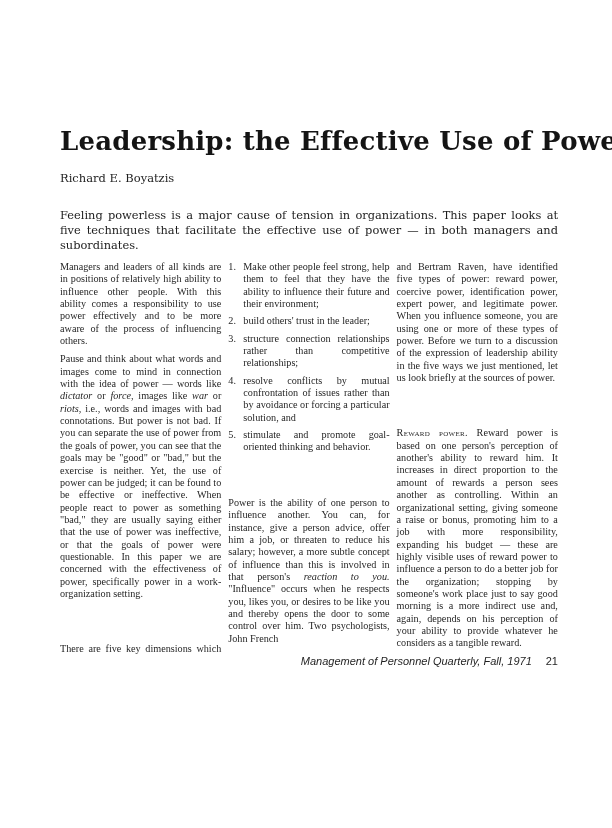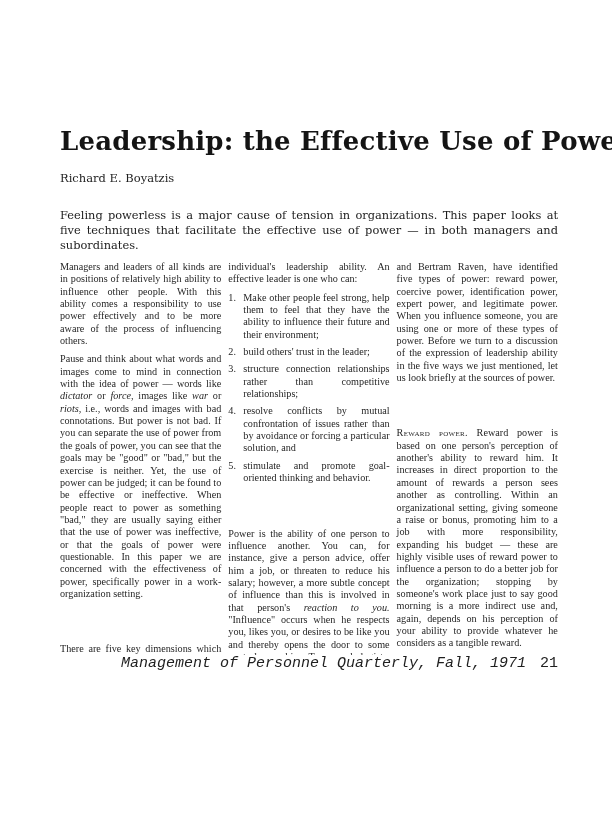--- a/index.html
+++ b/index.html
@@ -31,21 +31,21 @@
   }
   .col p{margin:0 0 6px 0;}
   .col p:last-child{margin-bottom:0;margin-top:43px;}
   .list{margin:0 0 7px 0;}
   .li{display:flex;margin:0 0 5px 0;}
   .num{width:15px;flex:none;}
   .li-text{flex:1;text-align:justify;}
   .sc{font-variant:small-caps;letter-spacing:.3px;}
   .footer{
     position:absolute;left:60px;top:655px;width:498px;text-align:right;
-    font-family:Liberation Mono, monospace;font-size:15px;color:#1f1f1f;background:#fff;
+    font-family:Liberation Sans, sans-serif;font-size:11px;color:#1f1f1f;background:#fff;
   }
   .journal{font-style:italic;}
   .pagenum{margin-left:14px;font-style:normal;}
   i{font-style:italic;}
 </style>
 </head>
 <body>
 
 <div class="sheet">
 
@@ -57,21 +57,20 @@
 
   <div class="columns">
 
     <div class="col">
       <p>Managers and leaders of all kinds are in positions of relatively high ability to influence other people. With this ability comes a responsibility to use power effectively and to be more aware of the process of influencing others.</p>
       <p><span>Pause and think about what words and images come to mind in connection with the idea of power — words like </span><i>dictator</i><span> or </span><i>force</i><span>, images like </span><i>war</i><span> or </span><i>riots</i><span>, i.e., words and images with bad connotations. But power is not bad. If you can separate the use of power from the goals of power, you can see that the goals may be "good" or "bad," but the exercise is neither. Yet, the use of power can be judged; it can be found to be effective or ineffective. When people react to power as something "bad," they are usually saying either that the use of power was ineffective, or that the goals of power were questionable. In this paper we are concerned with the effectiveness of power, specifically power in a work-organization setting.</span></p>
       <p>There are five key dimensions which determine the quality of an</p>
     </div>
 
     <div class="col">
-      <p>individual's leadership ability. An effective leader is one who can:</p>
       <div class="list">
         <div class="li">
           <span class="num">1.</span>
           <span class="li-text">Make other people feel strong, help them to feel that they have the ability to influence their future and their environment;</span>
         </div>
         <div class="li">
           <span class="num">2.</span>
           <span class="li-text">build others' trust in the leader;</span>
         </div>
         <div class="li">

